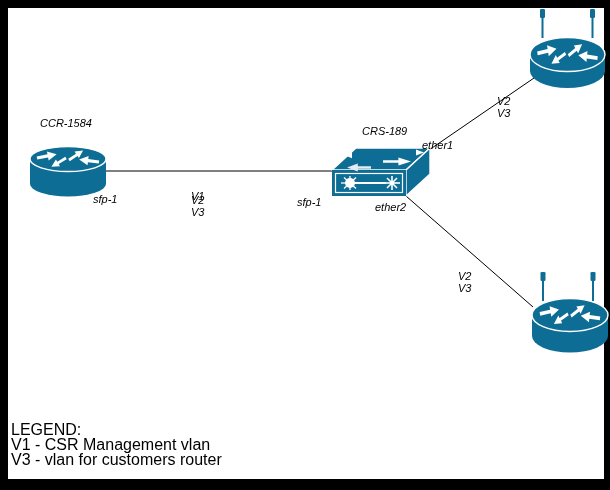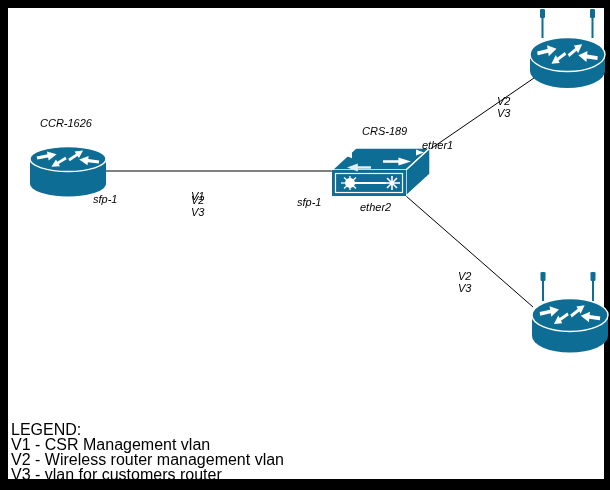--- a/index.html
+++ b/index.html
@@ -106,36 +106,35 @@
 
     <g>
       <use href="#wifi-antenna" transform="translate(543,272)"></use>
       <use href="#wifi-antenna" transform="translate(593,272)"></use>
       <path d="M 532 315 V 336 A 38 16.5 0 0 0 608 336 V 315 Z" fill="var(--device)"></path>
       <ellipse cx="570" cy="315" rx="38" ry="16.5" fill="var(--device)" stroke="#ffffff" stroke-width="1.4"></ellipse>
       <use href="#router-arrows" transform="translate(570,315) scale(0.97,1.15)"></use>
     </g>
   </svg>
 
-  <div class="lbl" style="left:40px;top:116px">CCR-1626</div>
+  <div class="lbl" style="left:40px;top:116px">CCR-1584</div>
   <div class="lbl" style="left:93px;top:192px">sfp-1</div>
   <div class="lbl" style="left:362px;top:124px">CRS-189</div>
   <div class="lbl" style="left:297px;top:195px">sfp-1</div>
   <div class="lbl" style="left:422px;top:138px">ether1</div>
-  <div class="lbl" style="left:360px;top:200px">ether2</div>
+  <div class="lbl" style="left:375px;top:200px">ether2</div>
 
   <div class="lbl" style="left:191px;top:189px">V1</div>
   <div class="lbl" style="left:191px;top:193px">V2</div>
   <div class="lbl" style="left:191px;top:205px">V3</div>
 
   <div class="lbl" style="left:497px;top:94px">V2</div>
   <div class="lbl" style="left:497px;top:106px">V3</div>
 
   <div class="lbl" style="left:458px;top:269px">V2</div>
   <div class="lbl" style="left:458px;top:281px">V3</div>
 
   <div class="legend">
     <div>LEGEND:</div>
     <div>V1 - CSR Management vlan</div>
-    <div>V2 - Wireless router management vlan</div>
     <div>V3 - vlan for customers router</div>
   </div>
 </div>
 
 </body></html>

